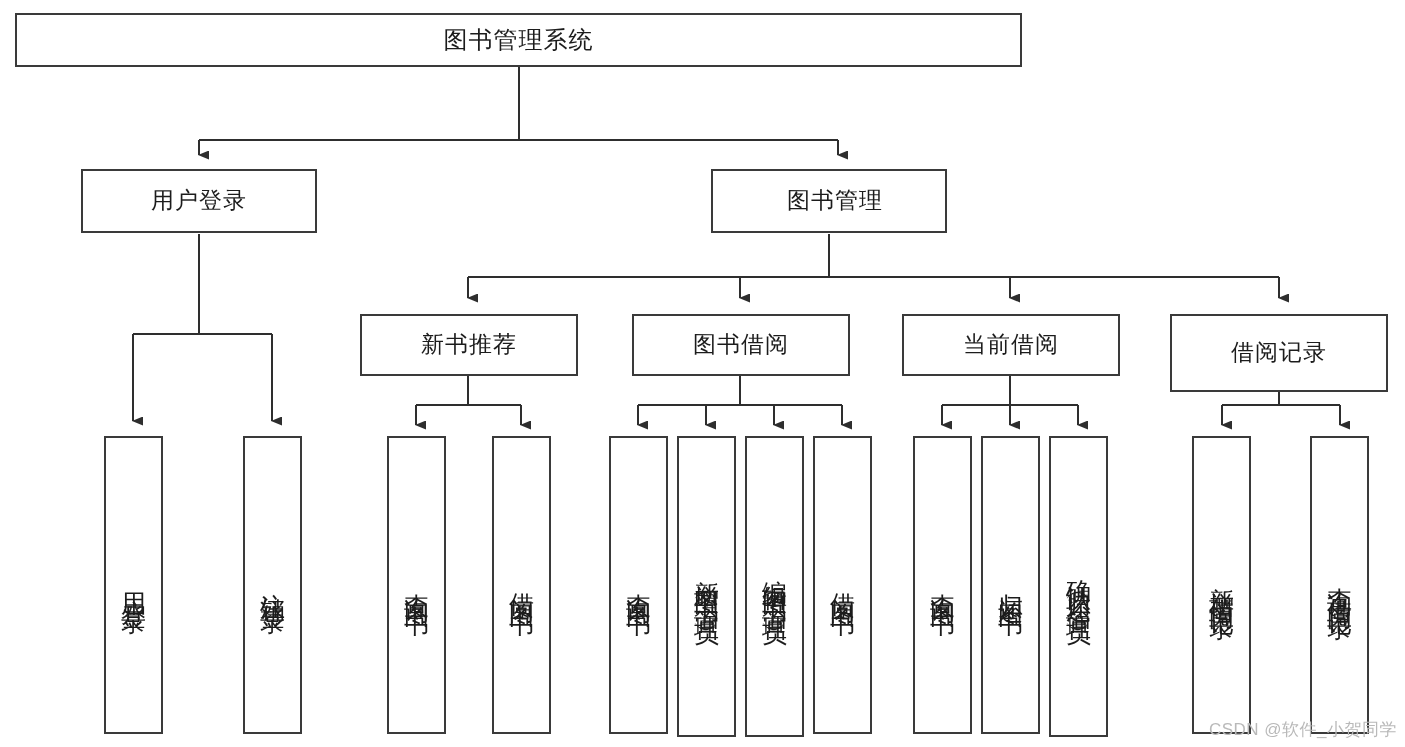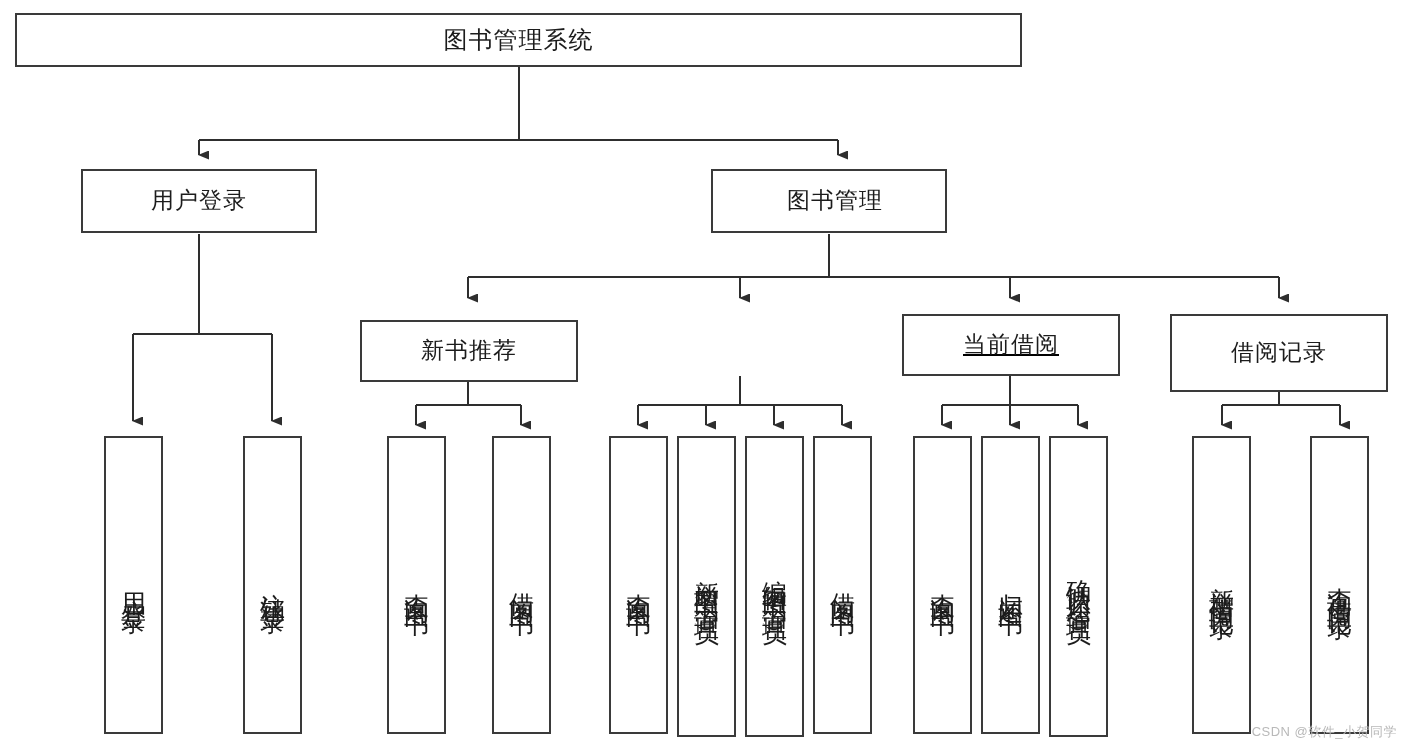--- a/index.html
+++ b/index.html
@@ -10,21 +10,21 @@
   .node .lbl{color:#1c1c1c;text-align:center;line-height:1.12;}
   .h-node .lbl{font-size:23px;letter-spacing:1px;}
   .root .lbl{font-size:24px;letter-spacing:1px;}
   .v-node .lbl{
      writing-mode:vertical-rl;
      text-orientation:upright;
      font-size:25px;
      letter-spacing:6px;
      line-height:1;
   }
-  .watermark{position:absolute;right:8px;bottom:6px;color:#b9b9b9;font-size:13px;letter-spacing:.5px;white-space:nowrap;}
+  .watermark{position:absolute;right:8px;bottom:6px;color:#b9b9b9;font-size:17px;letter-spacing:.5px;white-space:nowrap;}
 </style>
 </head>
 <body>
 
 <div id="canvas">
 
   <svg id="wires" viewBox="0 0 1405 747" xmlns="http://www.w3.org/2000/svg">
     <defs>
       <marker id="ar" markerWidth="9" markerHeight="11" refX="4.5" refY="10" orient="auto" markerUnits="userSpaceOnUse">
         <path d="M0,0 L9,0 L4.5,11 Z" fill="#2e2e2e"></path>
@@ -78,24 +78,27 @@
     <span class="lbl">图书管理系统</span>
   </div>
 
   <div class="node h-node" style="left:81px;top:169px;width:236px;height:64px;">
     <span class="lbl">用户登录</span>
   </div>
   <div class="node h-node" style="left:711px;top:169px;width:236px;height:64px;padding-left:12px;">
     <span class="lbl">图书管理</span>
   </div>
 
-  <div class="node h-node" style="left:360px;top:314px;width:218px;height:62px;margin-top:6px;">
+  <div class="node h-node" style="left:360px;top:314px;width:218px;height:62px;">
     <span class="lbl">新书推荐</span>
   </div>
-  <div class="node h-node" style="left:902px;top:314px;width:218px;height:62px;text-decoration:underline;">
+  <div class="node h-node" style="left:632px;top:314px;width:218px;height:62px;">
+    <span class="lbl">图书借阅</span>
+  </div>
+  <div class="node h-node" style="left:902px;top:314px;width:218px;height:62px;">
     <span class="lbl">当前借阅</span>
   </div>
   <div class="node h-node" style="left:1170px;top:314px;width:218px;height:78px;">
     <span class="lbl">借阅记录</span>
   </div>
 
   <div class="node v-node" style="left:104px;top:436px;width:59px;height:298px;">
     <span class="lbl">用户登录</span>
   </div>
   <div class="node v-node" style="left:243px;top:436px;width:59px;height:298px;">

